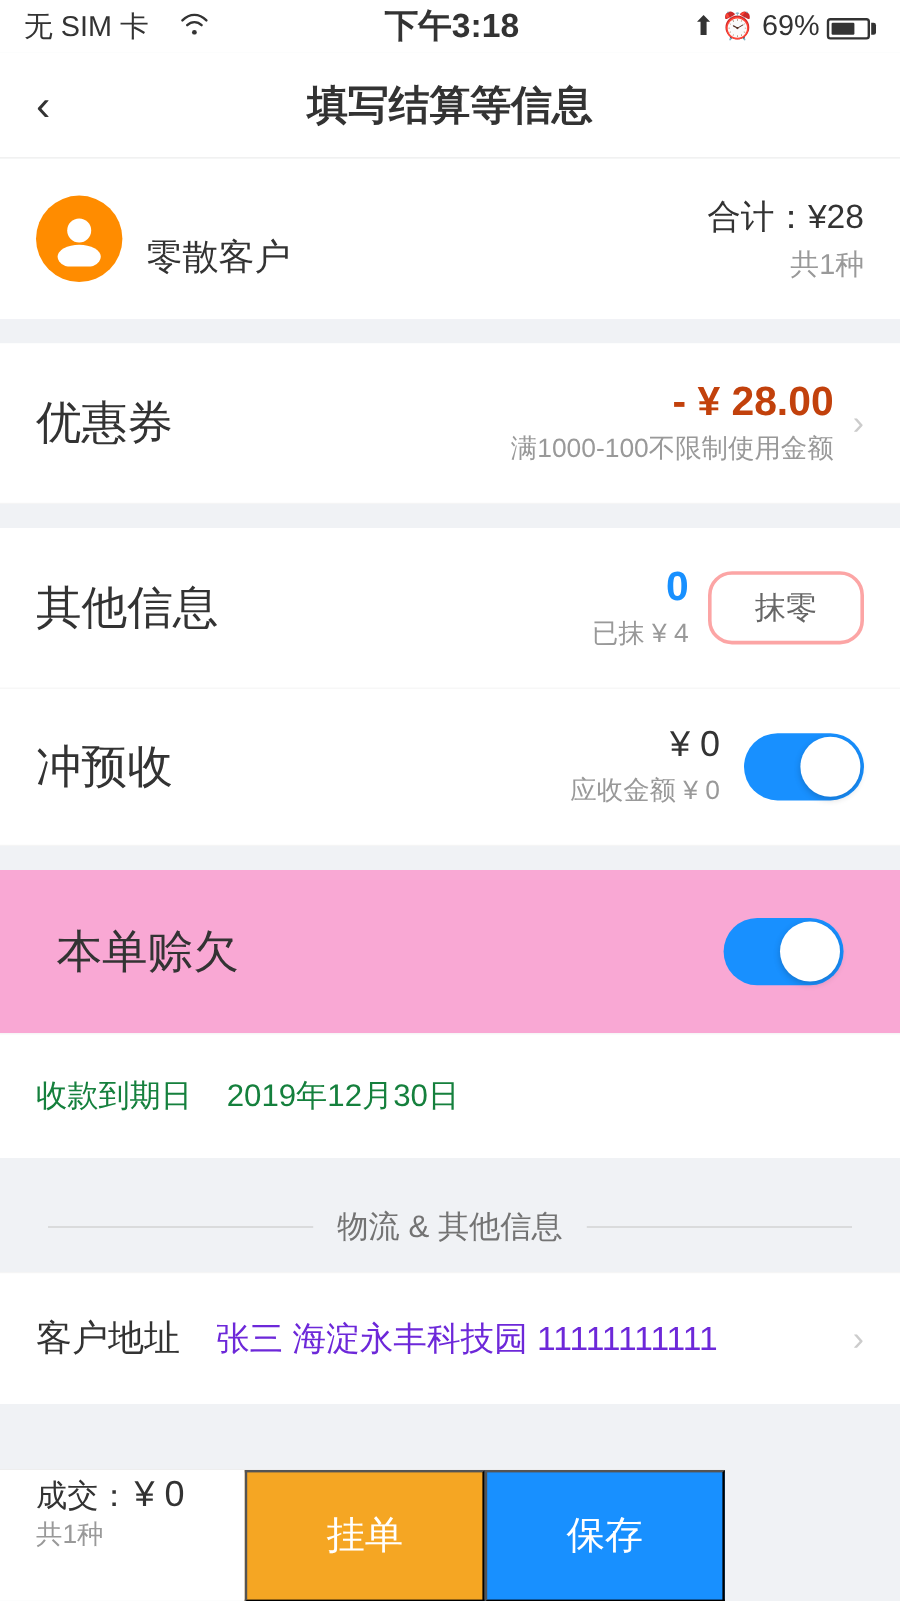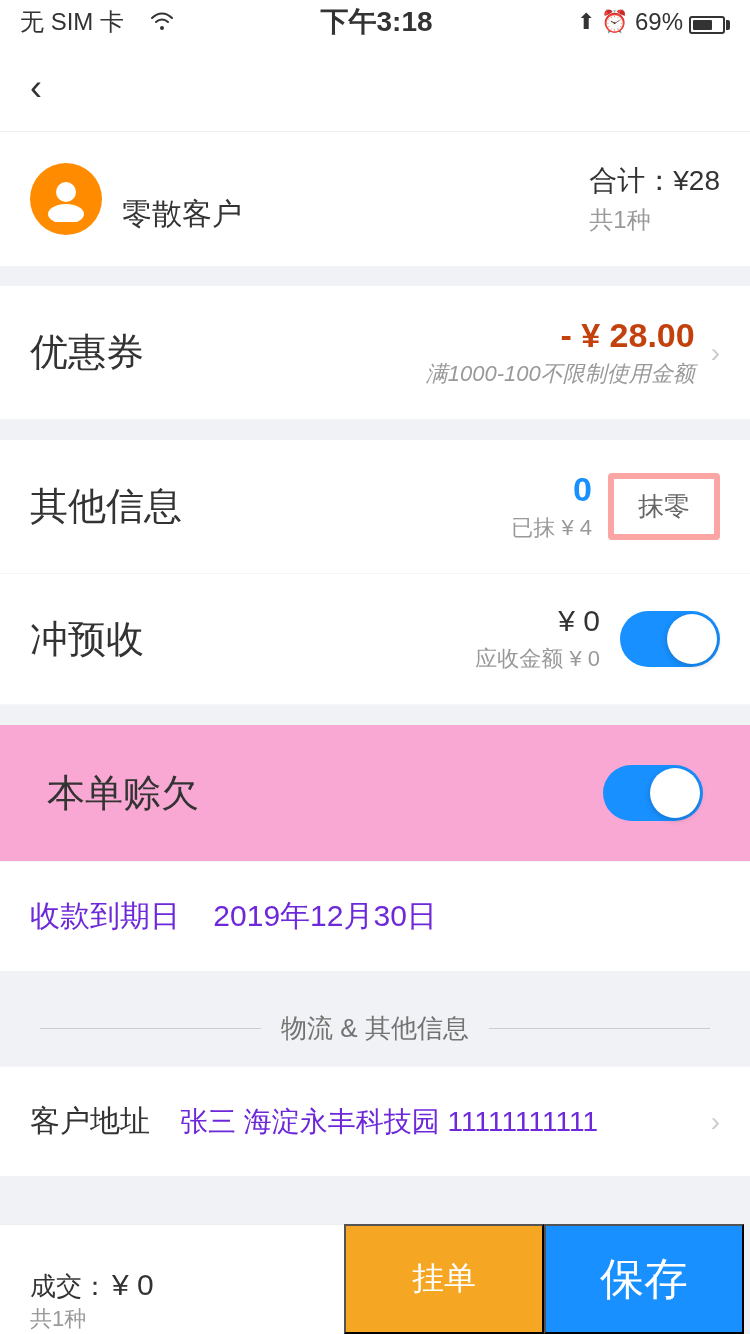--- a/index.html
+++ b/index.html
@@ -72,21 +72,21 @@
       width: 72px;
       height: 72px;
       border-radius: 50%;
       background: #ff8c00;
       display: flex;
       align-items: center;
       justify-content: center;
     }
     .customer-avatar svg { width: 46px; height: 46px; }
     .customer-name { font-size: 30px; color: #333; font-weight: 500; }
-    .customer-right { text-align: left; }
+    .customer-right { text-align: right; }
     .customer-total { font-size: 28px; color: #333; }
     .customer-count { font-size: 24px; color: #999; margin-top: 4px; }
 
     
     .section-divider {
       height: 20px;
       background: #f0f2f5;
     }
 
     
@@ -106,31 +106,31 @@
     .row-right { display: flex; align-items: center; gap: 16px; text-align: right; }
     .row-value { font-size: 30px; color: #333; }
     .row-sub { font-size: 22px; color: #999; margin-top: 6px; }
     .chevron {
       color: #ccc;
       font-size: 28px;
     }
 
     
     .coupon-value { font-size: 34px; color: #c2410c; font-weight: 600; }
-    .coupon-sub { font-size: 22px; color: #999; margin-top: 4px; font-style: italic; }
+    .coupon-sub { font-size: 22px; color: #999; margin-top: 4px; }
 
     
     .amount-value { font-size: 34px; color: #1890ff; font-weight: 600; }
     .amount-sub { font-size: 22px; color: #999; margin-top: 4px; }
 
     
     .erase-btn {
-      border: 6px solid #fca5a5;
-      border-radius: 4px;
-      padding: 10px 24px;
+      border: 3px solid #fca5a5;
+      border-radius: 20px;
+      padding: 10px 36px;
       font-size: 26px;
       color: #666;
       background: #fff;
       cursor: pointer;
     }
 
     
     .toggle {
       width: 100px;
       height: 56px;
@@ -167,21 +167,21 @@
       padding: 40px 47px;
       background: #f9a8d4;
     }
 
     
     .due-row {
       padding: 34px 30px;
       background: #fff;
       border-top: 1px solid #f5f5f5;
     }
-    .due-content { font-size: 30px; color: #6d28d9; }
+    .due-content { font-size: 26px; color: #15803d; }
 
     
     .logistics-divider {
       background: #f0f2f5;
       display: flex;
       align-items: center;
       padding: 20px 40px;
       gap: 20px;
     }
     .logistics-line { flex: 1; height: 1px; background: #ccc; }
@@ -196,25 +196,25 @@
       border-top: 1px solid #f5f5f5;
     }
     .address-label { font-size: 30px; color: #333; min-width: 120px; }
     .address-value { flex: 1; font-size: 28px; color: #6d28d9; margin-left: 30px; }
     .address-chevron { color: #ccc; font-size: 28px; margin-left: 10px; }
 
     
     .bottom-bar {
       position: fixed;
       bottom: 0;
-      width: 744px;
+      width: 604px;
       height: 110px;
       background: #fff;
       display: flex;
-      align-items: flex-end;
+      align-items: flex-start;
       border-top: 1px solid #eee;
     }
     .bottom-info {
       flex: 1;
       padding: 0 30px;
     }
     .bottom-label { font-size: 26px; color: #333; }
     .bottom-amount { font-size: 30px; color: #333; font-weight: 500; margin-top: 4px; }
     .bottom-count { font-size: 22px; color: #999; }
     .btn-hang {
@@ -229,21 +229,21 @@
       font-weight: 500;
       cursor: pointer;
     }
     .btn-save {
       width: 200px;
       height: 110px;
       background: #1890ff;
       display: flex;
       align-items: center;
       justify-content: center;
-      font-size: 44px;
+      font-size: 32px;
       color: #fff;
       font-weight: 500;
       cursor: pointer;
     }
 
     
     .battery {
       display: inline-flex;
       align-items: center;
     }
@@ -297,20 +297,21 @@
           <div class="battery-fill"></div>
         </div>
         <div class="battery-tip"></div>
       </div>
     </span>
   </div>
 </div>
 
 <div class="nav-bar">
   <div class="nav-back">‹</div>
+  <div class="nav-title">填写结算等信息</div>
 </div>
 
 <div class="content">
 
   <div class="customer-card">
     <div class="customer-left">
       <div class="customer-avatar">
         <svg viewBox="0 0 46 46" fill="none">
           <circle cx="23" cy="16" r="10" fill="#fff"></circle>
           <ellipse cx="23" cy="38" rx="18" ry="10" fill="#fff"></ellipse>

